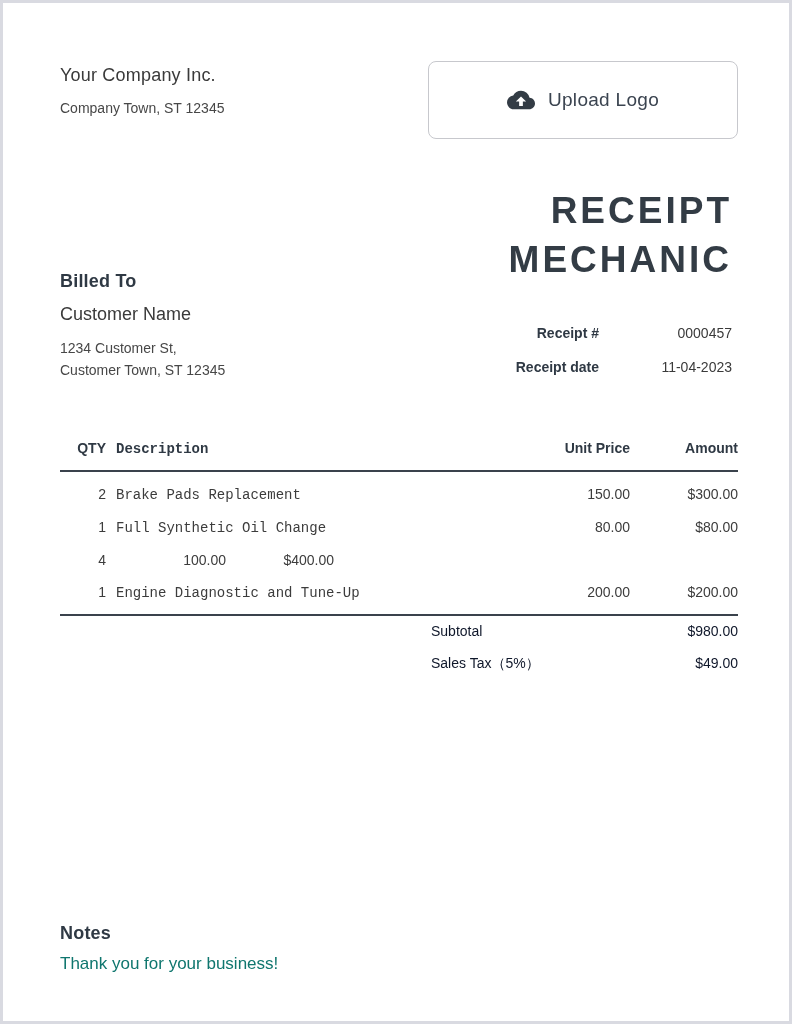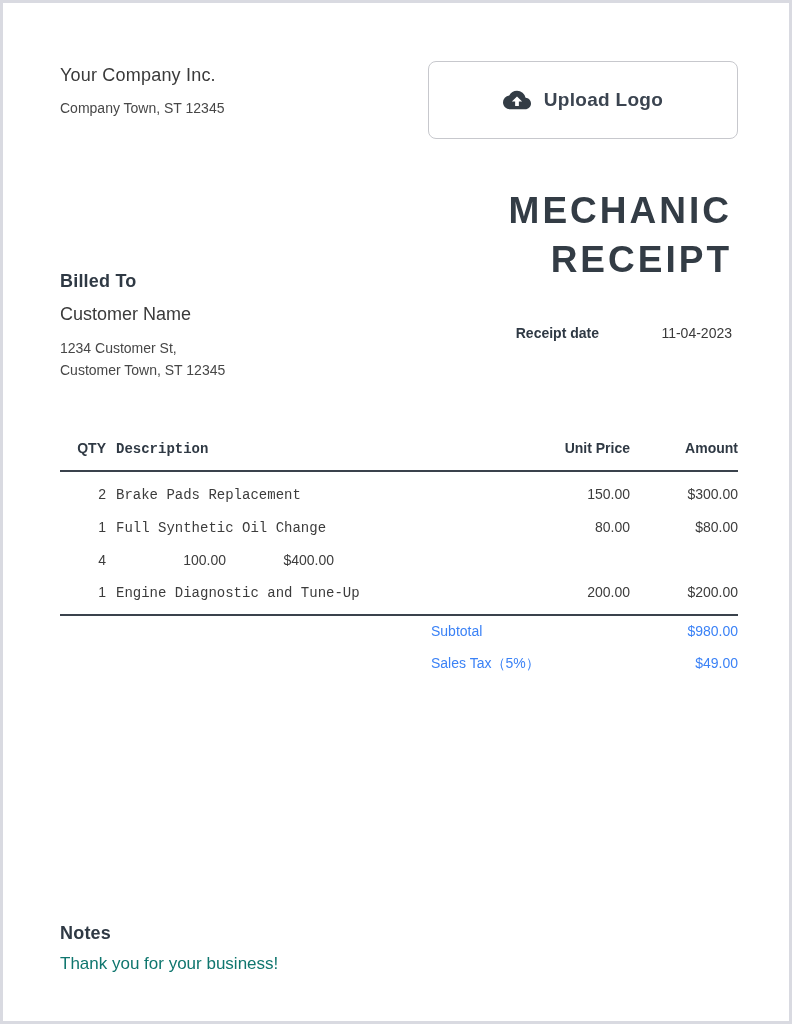--- a/index.html
+++ b/index.html
@@ -21,21 +21,20 @@
   .company { position: absolute; left: 57px; top: 62px; }
   .company-name { font-size: 18px; color: #3a3a3a; margin-bottom: 11px; letter-spacing: .2px; }
   .addr-line { font-size: 14px; color: #474747; line-height: 22px; }
 
   
   .upload-btn {
     position: absolute; left: 425px; top: 58px; width: 310px; height: 78px;
     background: #ffffff; border: 1px solid #c7c8cd; border-radius: 8px;
     display: flex; align-items: center; justify-content: center; gap: 13px;
     cursor: pointer;
-    font-weight: bold;
   }
   .upload-btn .icon-wrap { width: 28px; height: 28px; display: inline-flex; }
   .upload-label { font-size: 19px; color: #3b4450; letter-spacing: .3px; }
 
   
   .doc-title {
     position: absolute; right: 57px; top: 183px;
     text-align: right; color: #333c45; font-weight: 700;
     font-size: 37px; line-height: 49px; letter-spacing: 3px;
   }
@@ -64,21 +63,21 @@
     font-size: 14px; color: #3c3c3c; padding: 8px 0;
   }
   .tbody { padding-top: 6px; border-bottom: 2px solid #3a424c; padding-bottom: 5px; }
   .col-qty { width: 46px; text-align: right; }
   .col-desc { flex: 1; text-align: left; padding-left: 10px; font-family: Liberation Mono, monospace; }
   .col-unit { width: 120px; text-align: right; }
   .col-amt { width: 108px; text-align: right; }
 
   
   .totals { position: absolute; left: 428px; top: 610px; width: 307px; font-size: 14px; }
-  .totals-row { display: flex; justify-content: space-between; align-items: baseline; padding: 8px 0; color: #3b82f6; }
+  .totals-row { display: flex; justify-content: space-between; align-items: baseline; padding: 8px 0; color: #0f172a; }
   .totals-row.spacer { padding-top: 10px; }
   .total-final {
     border-top: 2px solid #3a424c; border-bottom: 2px solid #3a424c;
     font-weight: 700; color: #2f3944; margin-top: 2px;
   }
 
   
   .notes { position: absolute; left: 57px; top: 920px; }
   .notes .section-label { margin-bottom: 10px; }
   .notes-body { font-size: 17px; color: #0f766e; }
@@ -97,32 +96,36 @@
     <span class="icon-wrap">
       <svg viewBox="0 0 24 24" width="28" height="28" aria-hidden="true">
         <path d="M19.35 10.04A7.49 7.49 0 0 0 12 4C9.11 4 6.6 5.64 5.35 8.04A5.994 5.994 0 0 0 0 14c0 3.31 2.69 6 6 6h13c2.76 0 5-2.24 5-5 0-2.64-2.05-4.78-4.65-4.96z" fill="#333c45"></path>
         <path d="M10.4 17.2v-3.9H7.6L12 8.9l4.4 4.4h-2.8v3.9h-3.2z" fill="#ffffff"></path>
       </svg>
     </span>
     <span class="upload-label">Upload Logo</span>
   </div>
 
   <div class="doc-title">
+    <div>RECEIPT</div>
     <div>MECHANIC</div>
-    <div>RECEIPT</div>
   </div>
 
   <div class="billed">
     <div class="section-label">Billed To</div>
     <div class="billed-name">Customer Name</div>
     <div class="addr-line">1234 Customer St,</div>
     <div class="addr-line">Customer Town, ST 12345</div>
   </div>
 
   <div class="meta">
+    <div class="meta-row">
+      <span class="meta-label">Receipt #</span>
+      <span class="meta-value">0000457</span>
+    </div>
     <div class="meta-row">
       <span class="meta-label">Receipt date</span>
       <span class="meta-value">11-04-2023</span>
     </div>
   </div>
 
   <div class="items">
     <div class="thead">
       <span class="col-qty">QTY</span>
       <span class="col-desc">Description</span>

